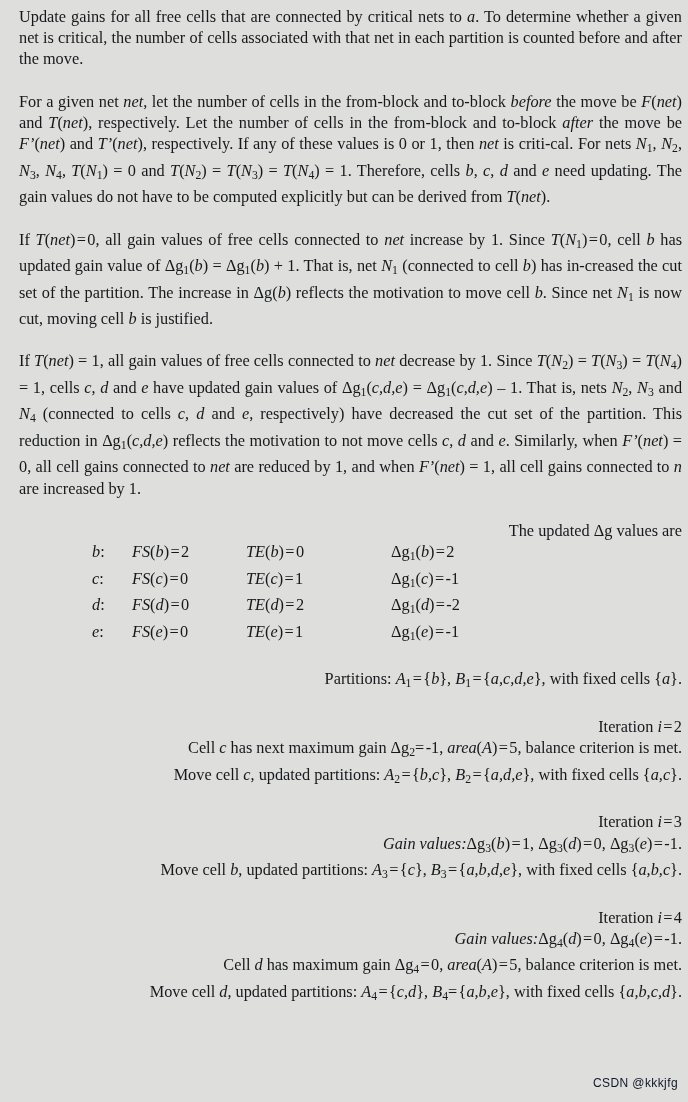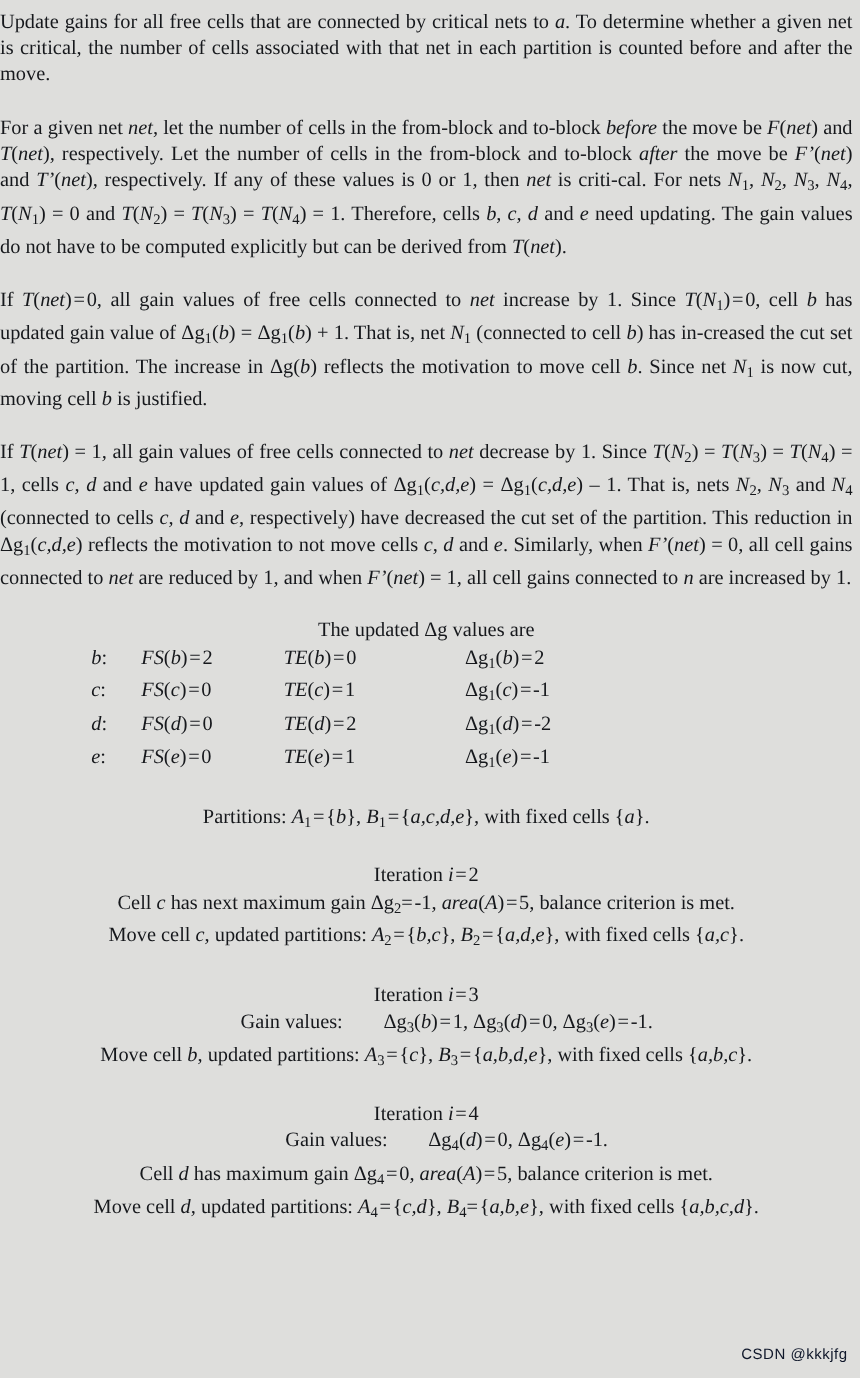--- a/index.html
+++ b/index.html
@@ -13,34 +13,34 @@
     font-family: "Liberation Serif", "DejaVu Serif", serif;
     color: #16181c;
     overflow: hidden;
     position: relative;
   }
   #page {
     position: relative;
     width: 688px;
     height: 1102px;
     box-sizing: border-box;
-    padding: 6px 6px 0 0;
+    padding: 6px 6px 0 19px;
   }
   .para {
     font-size: 16.3px;
     line-height: 21.2px;
     text-align: justify;
     text-justify: inter-word;
     margin: 0 0 21.2px 0;
     hyphens: manual;
   }
   .blk {
     font-size: 16.3px;
     line-height: 21.2px;
-    text-align: center;
+    text-align: right;
     margin: 0;
     white-space: nowrap;
   }
   .blk-group { margin: 0 0 21.2px 0; }
   i, .it { font-style: italic; }
   .sub {
     font-size: 0.72em;
     vertical-align: -0.28em;
     font-style: normal;
   }
@@ -54,21 +54,21 @@
   }
   .gaintable td {
     padding: 0;
     vertical-align: baseline;
     white-space: nowrap;
   }
   .gt-label { width: 40px; padding-left: 73px !important; }
   .gt-fs    { width: 114px; }
   .gt-te    { width: 145px; }
   .gt-dg    { }
-  .gainvals-label { display: inline-block; width: 147px; }
+  .gainvals-label { display: inline-block; width: 147px; font-style: italic; }
   .watermark {
     position: absolute;
     right: 10px;
     bottom: 12px;
     font-family: "Liberation Sans", "DejaVu Sans", sans-serif;
     font-size: 12px;
     color: #0f172a;
     letter-spacing: 0.4px;
     user-select: none;
   }

